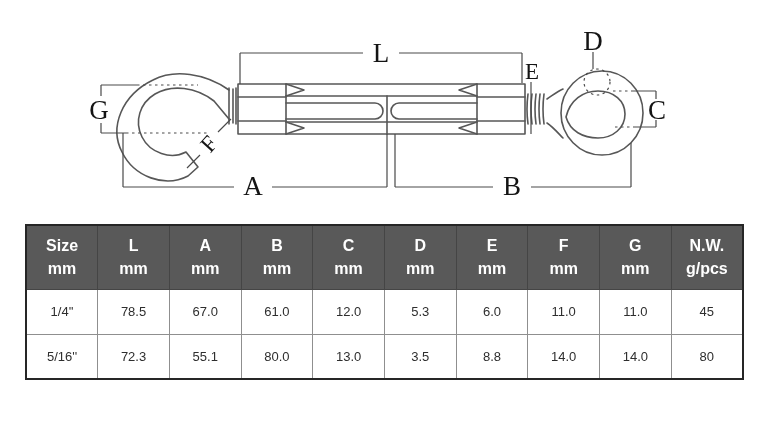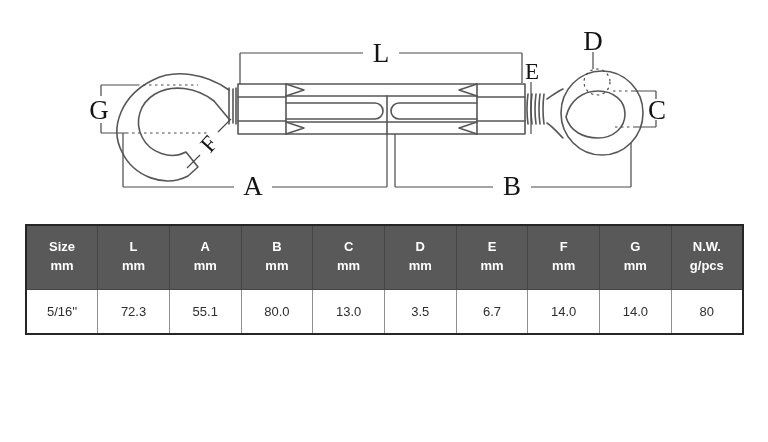--- a/index.html
+++ b/index.html
@@ -9,21 +9,21 @@
   svg.diagram { position:absolute; top:0; left:0; }
   .part { fill:none; stroke:#575757; stroke-width:1.6; stroke-linejoin:round; stroke-linecap:round; }
   .dim  { fill:none; stroke:#4a4a4a; stroke-width:1.2; }
   .dot  { stroke-dasharray:2.5 3.5; }
   .dim-label { font-family:"Liberation Serif","DejaVu Serif",serif; font-size:27px; fill:#141414; }
   .dim-label-sm { font-family:"Liberation Serif","DejaVu Serif",serif; font-size:23px; fill:#141414; }
 
   table.spec { position:absolute; left:25px; top:224px; width:719px;
                border-collapse:collapse; table-layout:fixed; border:2px solid #262626; }
   table.spec th { background:#595959; color:#ffffff; border:1px solid #454545;
-                  height:64px; font-weight:bold; font-size:13px; line-height:1.45;
+                  height:64px; font-weight:bold; font-size:16px; line-height:1.45;
                   text-align:center; vertical-align:middle; }
   table.spec td { border:1px solid #8f8f8f; height:45px; text-align:center;
                   vertical-align:middle; font-size:13px; color:#2e2e2e; }
 </style>
 </head>
 <body>
 
 <div class="screen">
 
   <svg class="diagram" width="768" height="222" viewBox="0 0 768 222">
@@ -147,26 +147,38 @@
           <div>mm</div>
         </th>
         <th>
           <div>N.W.</div>
           <div>g/pcs</div>
         </th>
       </tr>
     </thead>
     <tbody>
       <tr>
+        <td>1/4''</td>
+        <td>78.5</td>
+        <td>67.0</td>
+        <td>61.0</td>
+        <td>12.0</td>
+        <td>5.3</td>
+        <td>6.0</td>
+        <td>11.0</td>
+        <td>11.0</td>
+        <td>45</td>
+      </tr>
+      <tr>
         <td>5/16''</td>
         <td>72.3</td>
         <td>55.1</td>
         <td>80.0</td>
         <td>13.0</td>
         <td>3.5</td>
-        <td>6.7</td>
+        <td>8.8</td>
         <td>14.0</td>
         <td>14.0</td>
         <td>80</td>
       </tr>
     </tbody>
   </table>
 </div>
 
 </body></html>

